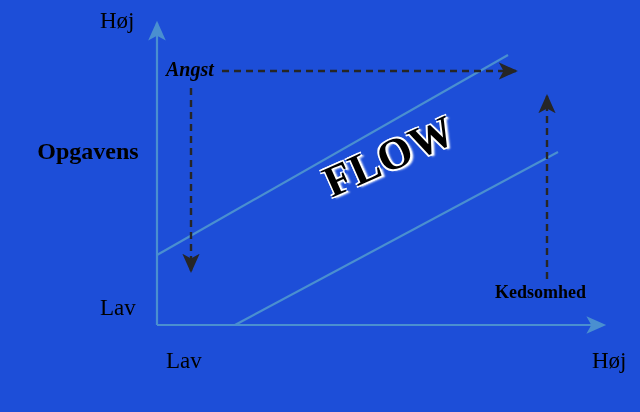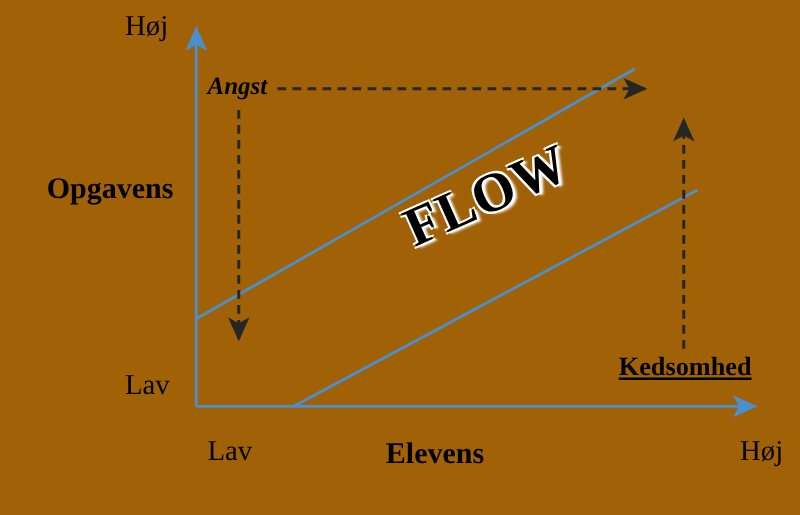--- a/index.html
+++ b/index.html
@@ -7,21 +7,21 @@
     padding: 0;
     background: #ffffff;
   }
   body {
     font-family: "Liberation Serif", serif;
   }
   #stage {
     position: relative;
     width: 640px;
     height: 412px;
-    background: #a16207;
+    background: #1d4ed8;
     overflow: hidden;
   }
   #flow-svg {
     position: absolute;
     left: 0;
     top: 0;
     width: 640px;
     height: 412px;
   }
   .lbl {
@@ -79,22 +79,21 @@
   
   #label-anxiety {
     left: 166px;
     top: 58px;
     font-size: 20px;
     font-style: italic;
   }
   #label-boredom {
     left: 495px;
     top: 282px;
-    font-size: 21px;
-    text-decoration: underline;
+    font-size: 18px;
   }
 
   
   #label-flow {
     left: 316px;
     top: 162px;
     font-size: 44px;
     font-weight: 700;
     transform: rotate(-24deg);
     transform-origin: left top;
@@ -141,20 +140,19 @@
   <div class="lbl lbl-plain" id="label-y-low">Lav</div>
 
   <div class="lbl lbl-plain" id="label-x-low">Lav</div>
   <div class="lbl lbl-plain" id="label-x-high">Høj</div>
 
   <div class="lbl lbl-bold" id="label-y-axis-title">
     <div>Opgavens</div>
   </div>
 
   <div class="lbl lbl-bold" id="label-x-axis-title">
-    <div>Elevens</div>
   </div>
 
   <div class="lbl lbl-bold" id="label-anxiety">Angst</div>
   <div class="lbl lbl-bold" id="label-boredom">Kedsomhed</div>
   <div class="lbl" id="label-flow">FLOW</div>
 
 </div>
 
 </body></html>

